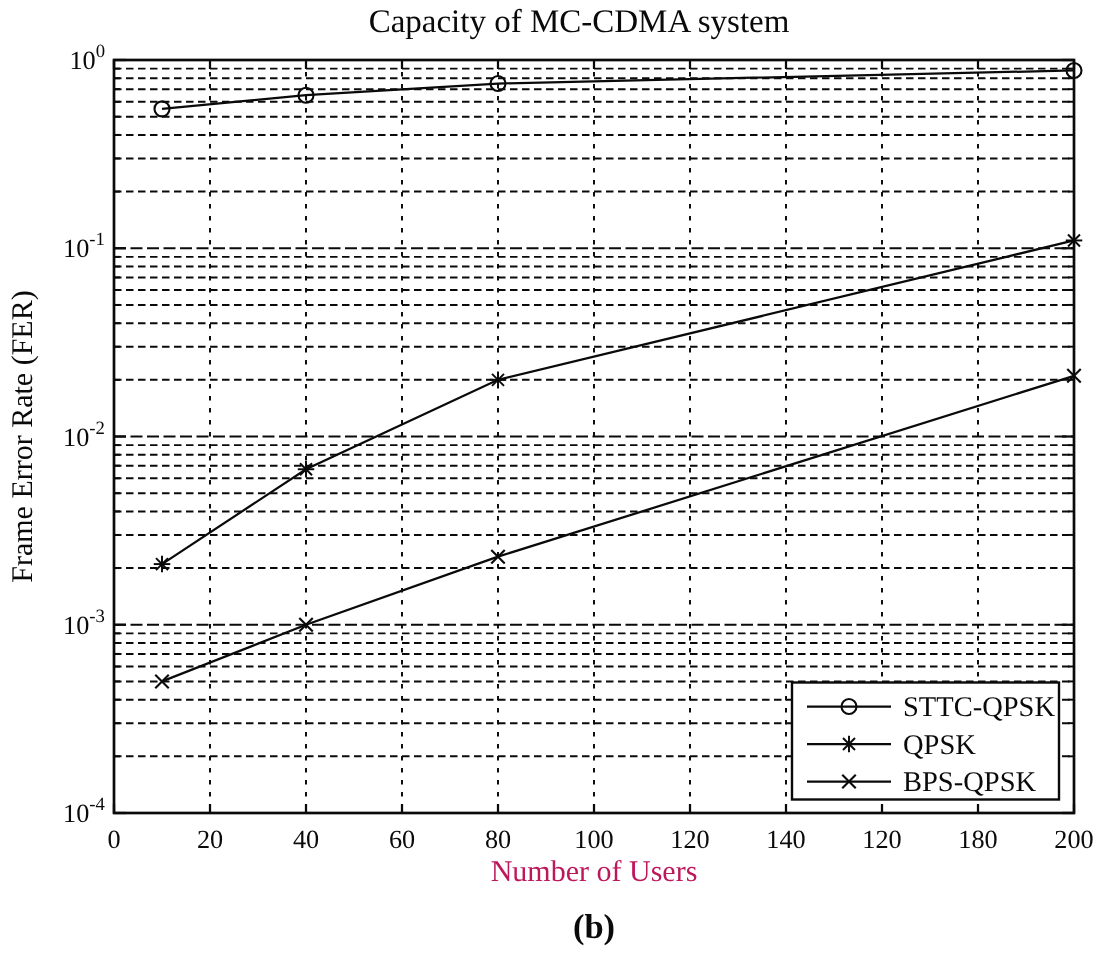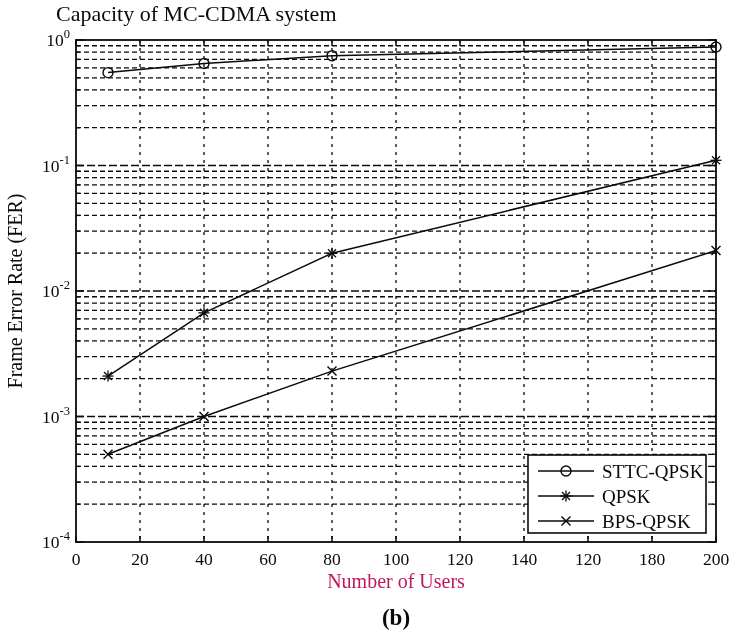--- a/index.html
+++ b/index.html
@@ -7,21 +7,21 @@
     position:relative;
     width:734px;height:644px;
     background:#ffffff;
     font-family:"Liberation Serif","DejaVu Serif",serif;
     color:#000;
     overflow:hidden;
   }
   #chart-svg{position:absolute;left:0;top:0;}
   .fig-title{
     position:absolute;left:56px;top:1px;width:660px;
-    text-align:left;font-size:22px;color:#0a0a0a;white-space:nowrap;
+    text-align:center;font-size:22px;color:#0a0a0a;white-space:nowrap;
   }
   .x-label{
     position:absolute;left:196px;top:570px;width:400px;
     text-align:center;font-size:20px;color:#be185d;white-space:nowrap;
   }
   .y-label{
     position:absolute;left:-235px;top:279px;width:502px;height:24px;
     text-align:center;font-size:20px;color:#0a0a0a;
     transform:rotate(-90deg);white-space:nowrap;
   }

